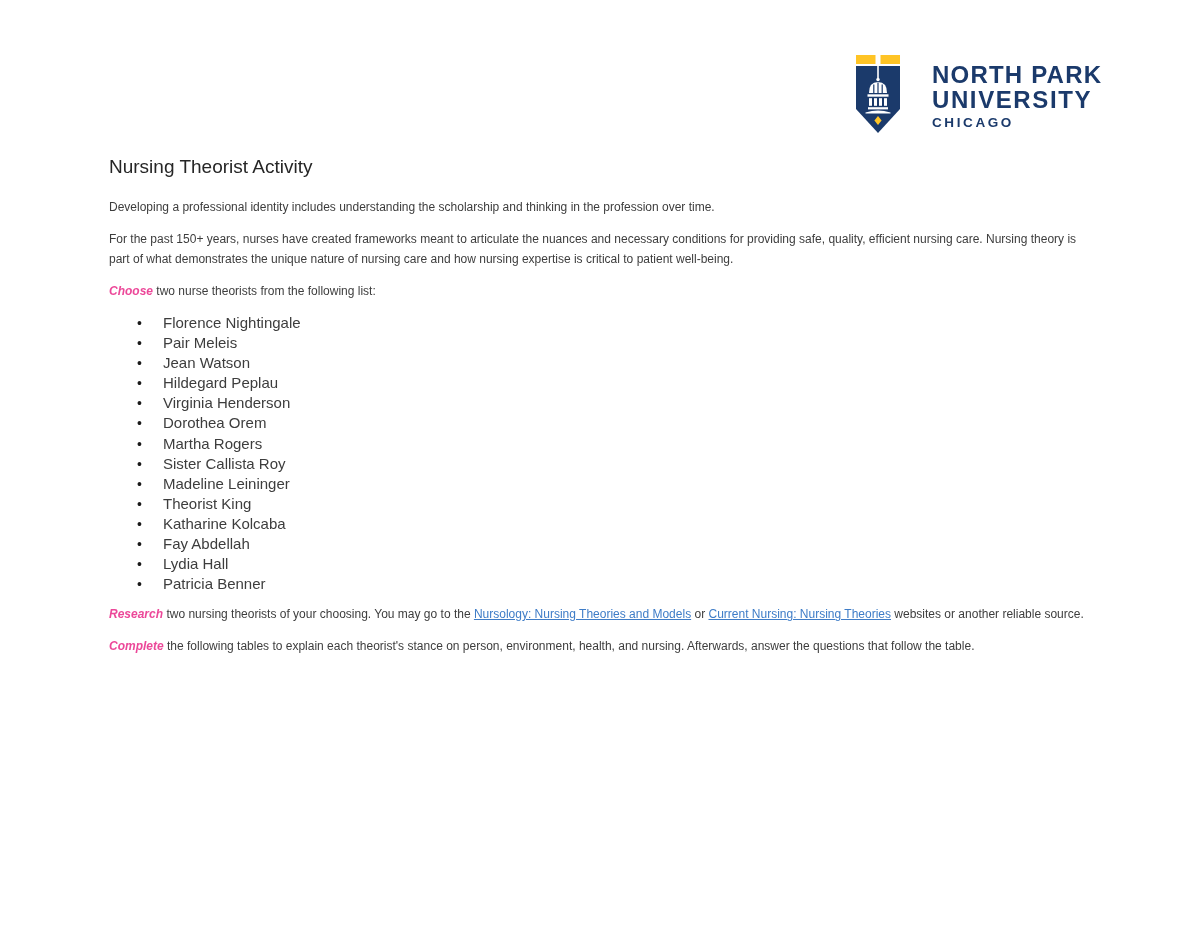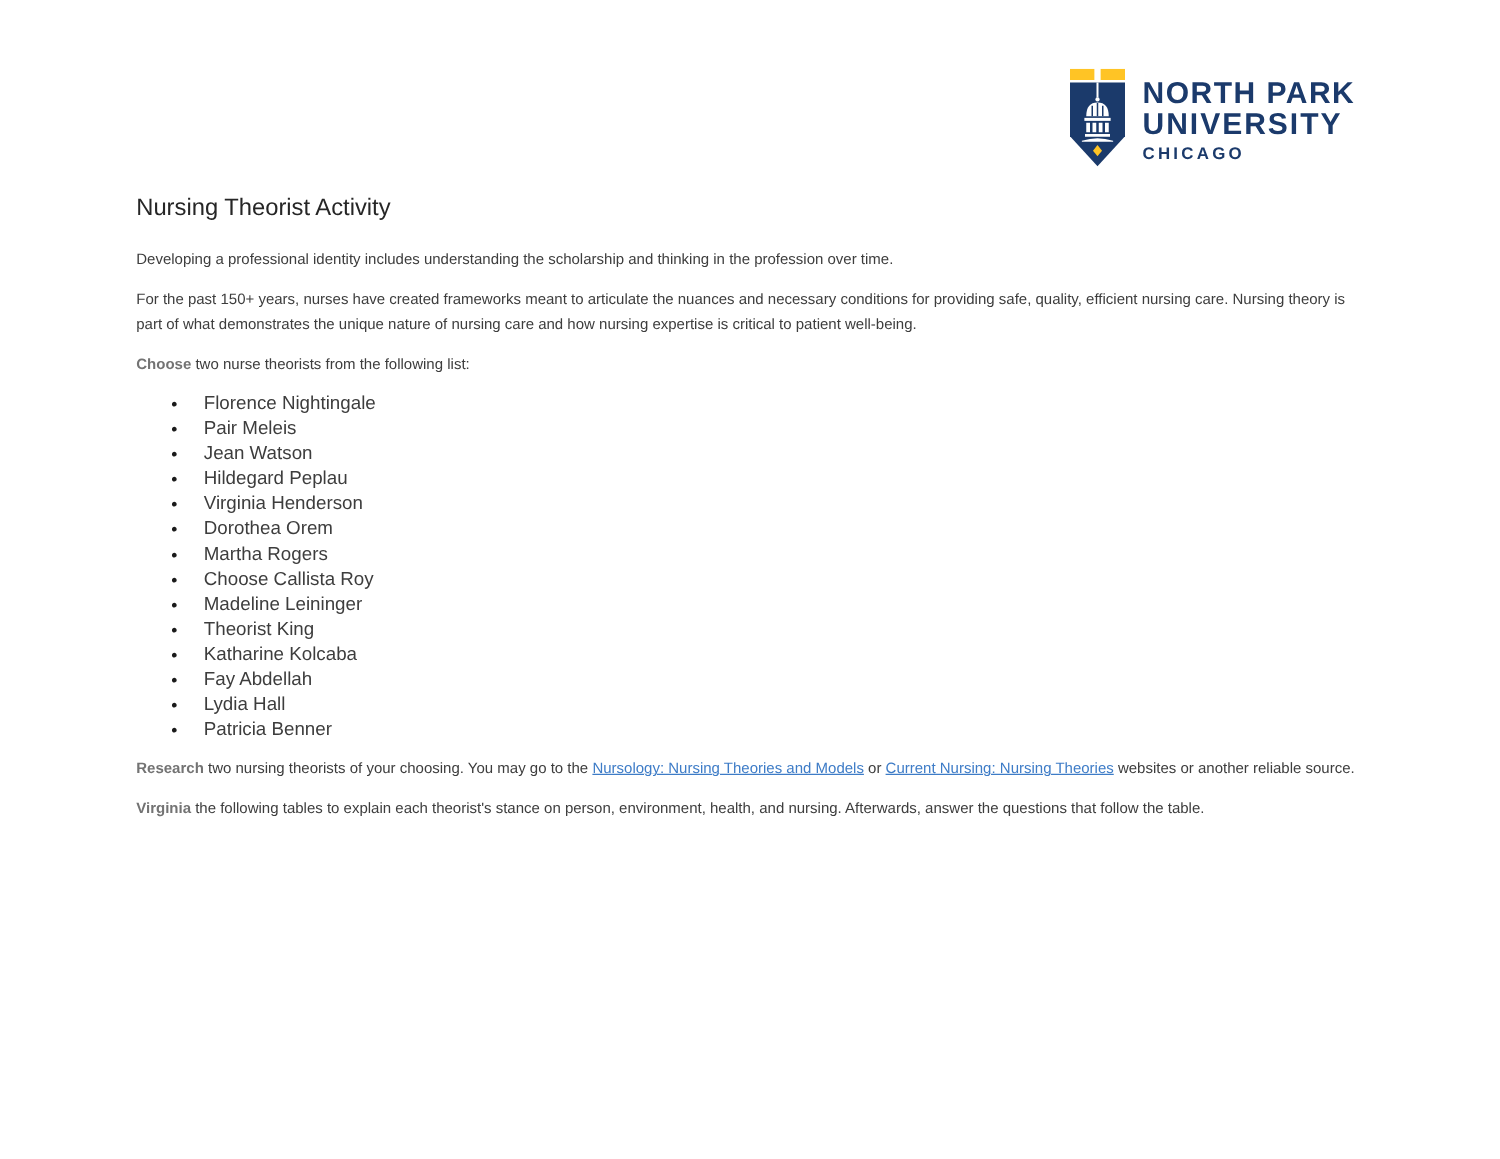--- a/index.html
+++ b/index.html
@@ -16,21 +16,21 @@
   
   .logo {
     position: absolute;
     top: 55px;
     left: 856px;
     display: flex;
     align-items: flex-start;
   }
   .logo-shield { display: block; }
   .wordmark {
-    margin-left: 14px;
+    margin-left: 32px;
     padding-top: 7px;
     color: #1B3A6B;
     font-weight: bold;
     line-height: 25px;
     white-space: nowrap;
   }
   .wordmark .wm-line1,
   .wordmark .wm-line2 {
     font-size: 24px;
     letter-spacing: 1.2px;
@@ -56,21 +56,21 @@
     line-height: 34px;
     color: #262626;
     margin: 0 0 13px 0;
   }
   p.para {
     font-size: 12px;
     line-height: 20px;
     margin: 0 0 12px 0;
     color: #3d3d3d;
   }
-  .b { font-weight: bold; color: #737373; }
+  .b { font-weight: bold; color: #ec4899; font-style: italic; }
   a.doc-link {
     color: #3E7CC7;
     text-decoration: underline;
     cursor: pointer;
   }
 
   ul.theorist-list {
     list-style: none;
     margin: 4px 0 10px 0;
   }
@@ -146,33 +146,33 @@
       <li><span class="bullet">•</span><span>Jean Watson</span></li>
 
       <li><span class="bullet">•</span><span>Hildegard Peplau</span></li>
 
       <li><span class="bullet">•</span><span>Virginia Henderson</span></li>
 
       <li><span class="bullet">•</span><span>Dorothea Orem</span></li>
 
       <li><span class="bullet">•</span><span>Martha Rogers</span></li>
 
-      <li><span class="bullet">•</span><span>Choose Callista Roy</span></li>
+      <li><span class="bullet">•</span><span>Sister Callista Roy</span></li>
 
       <li><span class="bullet">•</span><span>Madeline Leininger</span></li>
 
       <li><span class="bullet">•</span><span>Theorist King</span></li>
 
       <li><span class="bullet">•</span><span>Katharine Kolcaba</span></li>
 
       <li><span class="bullet">•</span><span>Fay Abdellah</span></li>
 
       <li><span class="bullet">•</span><span>Lydia Hall</span></li>
 
       <li><span class="bullet">•</span><span>Patricia Benner</span></li>
     </ul>
 
 
   <p class="para"><span class="b">Research</span><span> two nursing theorists of your choosing. You may go to the </span><a class="doc-link">Nursology: Nursing Theories and Models</a><span> or </span><a class="doc-link">Current Nursing: Nursing Theories</a><span> websites or another reliable source.</span></p>
 
-  <p class="para"><span class="b">Virginia</span><span> the following tables to explain each theorist's stance on person, environment, health, and nursing. Afterwards, answer the questions that follow the table.</span></p>
+  <p class="para"><span class="b">Complete</span><span> the following tables to explain each theorist's stance on person, environment, health, and nursing. Afterwards, answer the questions that follow the table.</span></p>
 
 </div>
 
 </body></html>

